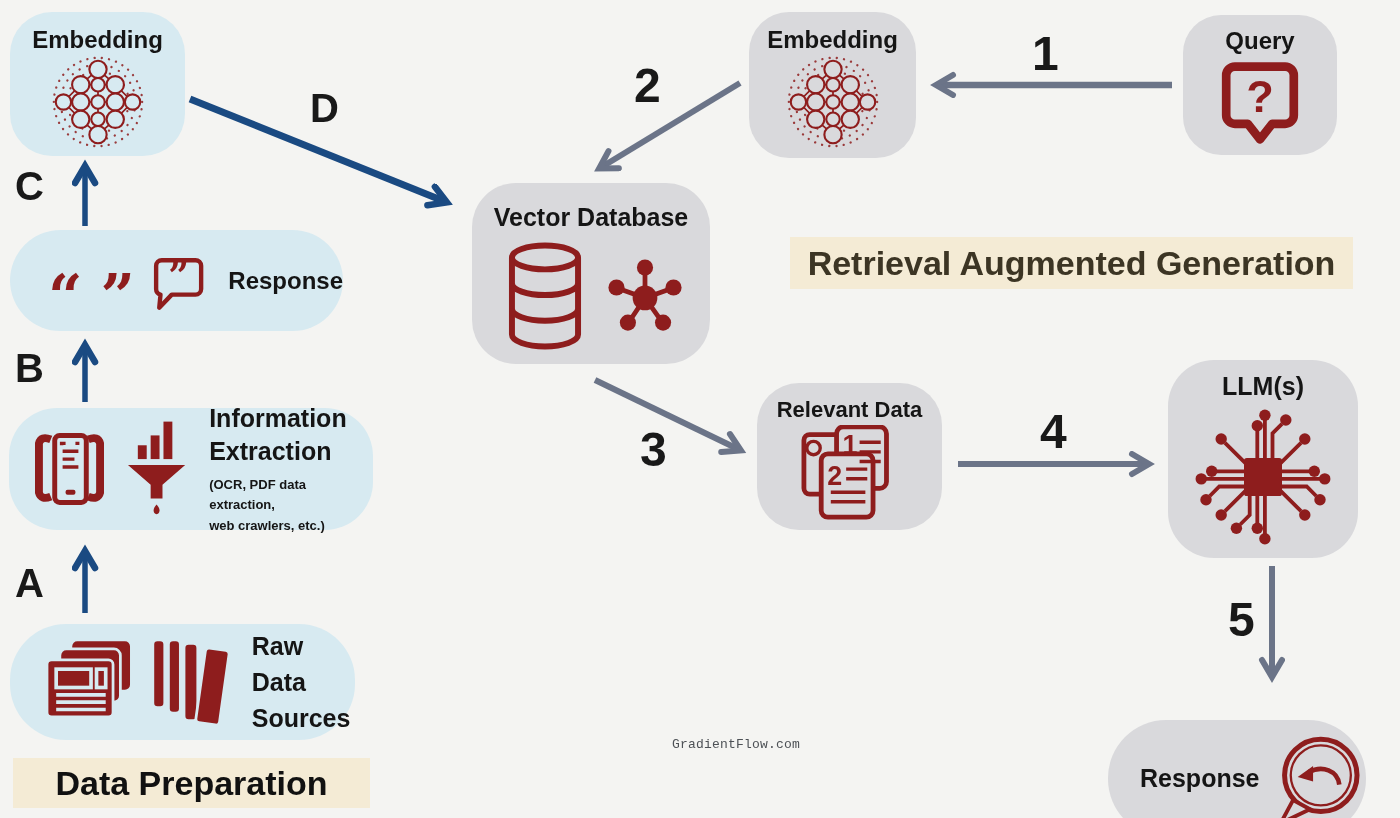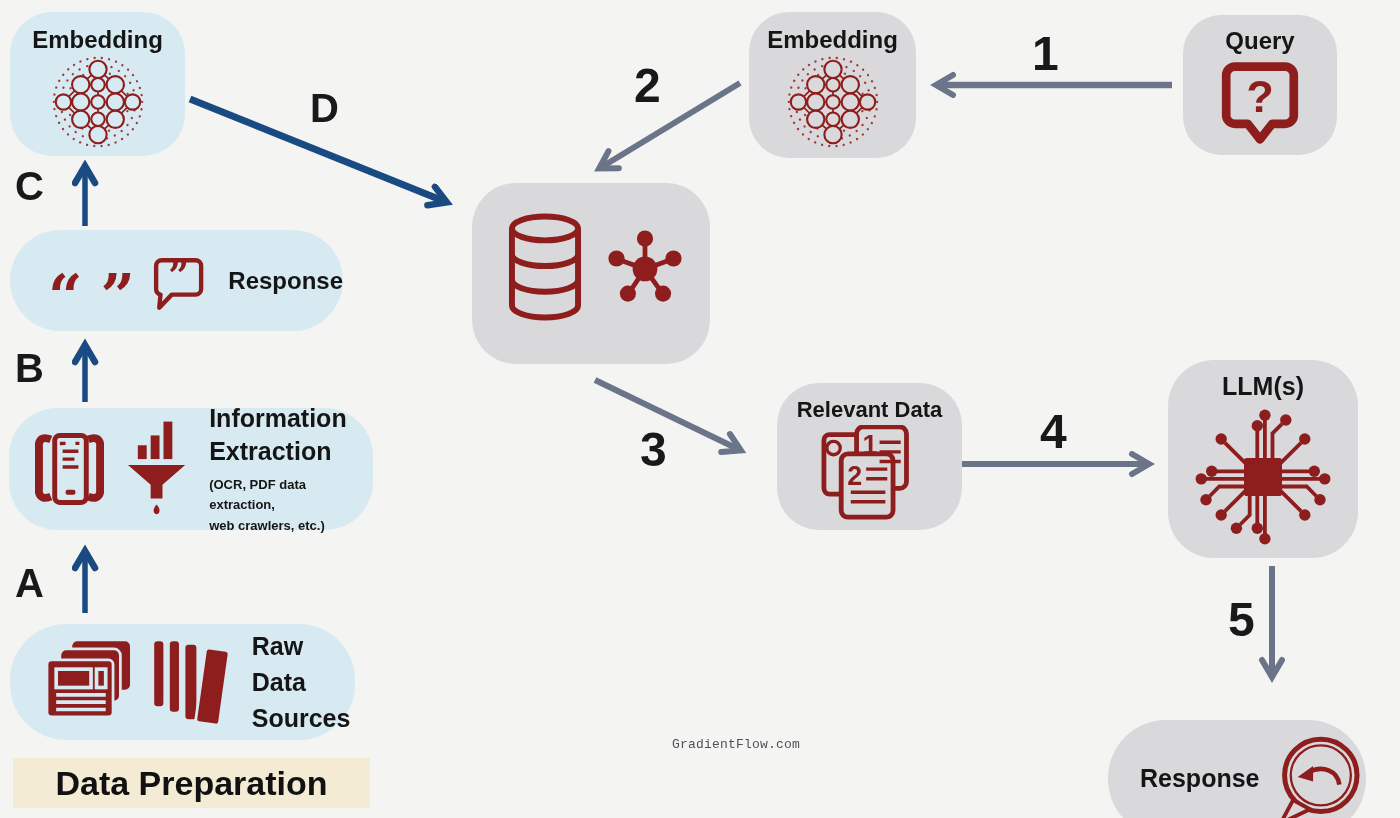--- a/index.html
+++ b/index.html
@@ -198,20 +198,21 @@
       <div class="node-title" style="font-size:25px;line-height:1.3;text-align:left;">Information</div>
       <div class="node-title" style="font-size:25px;line-height:1.3;text-align:left;">Extraction</div>
       <div class="note" style="margin-top:8px;">(OCR, PDF data extraction,</div>
       <div class="note">web crawlers, etc.)</div>
     </div>
   </div>
 
   <div class="banner" style="left:13px;top:758px;width:357px;height:50px;font-size:34px;color:#111;">Data Preparation</div>
 
   <div class="node gray" style="left:472px;top:183px;width:238px;height:181px;border-radius:44px;padding-top:20px;">
+    <div class="node-title" style="font-size:25px;">Vector Database</div>
     <div style="display:flex;flex-direction:row;align-items:center;gap:16px;margin-top:8px;">
       <svg width="92" height="112" viewBox="0 0 100 122">
         <g class="red-stroke" stroke-width="6.5">
           <ellipse cx="50" cy="19" rx="36" ry="13"></ellipse>
           <path d="M14,19 V103 a36,13 0 0 0 72,0 V19"></path>
           <path d="M14,47 a36,13 0 0 0 72,0"></path>
           <path d="M14,75 a36,13 0 0 0 72,0"></path>
         </g>
       </svg>
       <svg width="76" height="80" viewBox="0 0 80 80">
@@ -260,22 +261,23 @@
   </div>
 
   <div class="node gray" style="left:1183px;top:15px;width:154px;height:140px;border-radius:38px;padding-top:12px;">
     <div class="node-title" style="font-size:24px;">Query</div>
     <svg width="78" height="88" viewBox="0 0 90 100" style="margin-top:4px;">
       <path class="red-stroke" stroke-width="10" stroke-linejoin="round" d="M16,8 H74 a10,10 0 0 1 10,10 v46 a10,10 0 0 1 -10,10 H59 L45,92 L31,74 H16 a10,10 0 0 1 -10,-10 V18 a10,10 0 0 1 10,-10 z"></path>
       <text x="45" y="60" text-anchor="middle" font-weight="bold" font-size="52" class="red-fill">?</text>
     </svg>
   </div>
 
-
-  <div class="node gray" style="left:757px;top:383px;width:185px;height:147px;border-radius:42px;padding-top:14px;margin-left:20px;">
+  <div class="banner" style="left:790px;top:237px;width:563px;height:52px;font-size:34px;color:var(--title-text);">Retrieval Augmented Generation</div>
+
+  <div class="node gray" style="left:757px;top:383px;width:185px;height:147px;border-radius:42px;padding-top:14px;">
     <div class="node-title" style="font-size:22px;">Relevant Data</div>
     <svg width="100" height="96" viewBox="0 0 104 100" style="margin-top:2px;">
       <g class="red-stroke grayfill" stroke-width="5" stroke-linejoin="round">
         <rect x="4" y="10" width="48" height="62" rx="6"></rect>
         <rect x="38" y="2" width="52" height="64" rx="7"></rect>
         <rect x="22" y="30" width="54" height="66" rx="7"></rect>
       </g>
       <g class="red-stroke" stroke-width="3.5">
         <path d="M62,18 H84 M62,28 H84 M62,38 H84"></path>
         <path d="M48,46 H70 M48,56 H70 M32,70 H68 M32,80 H68"></path>

